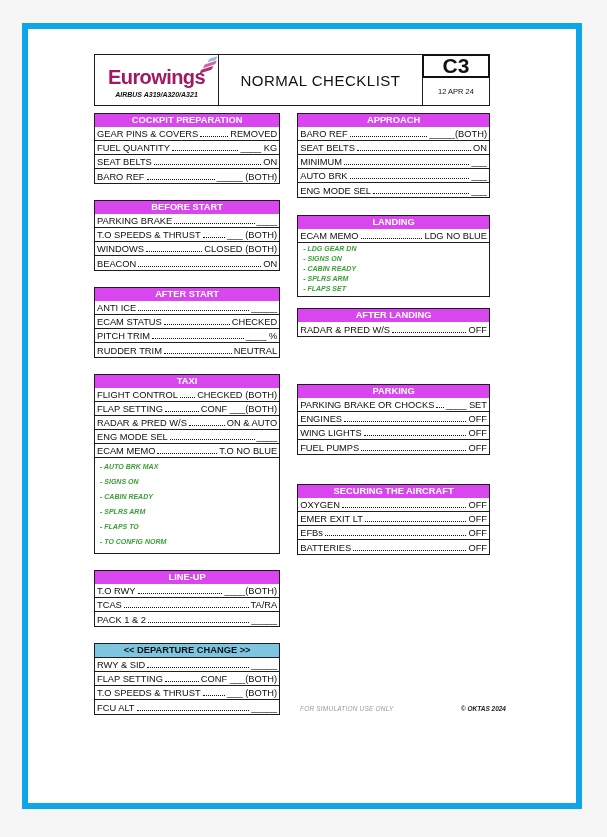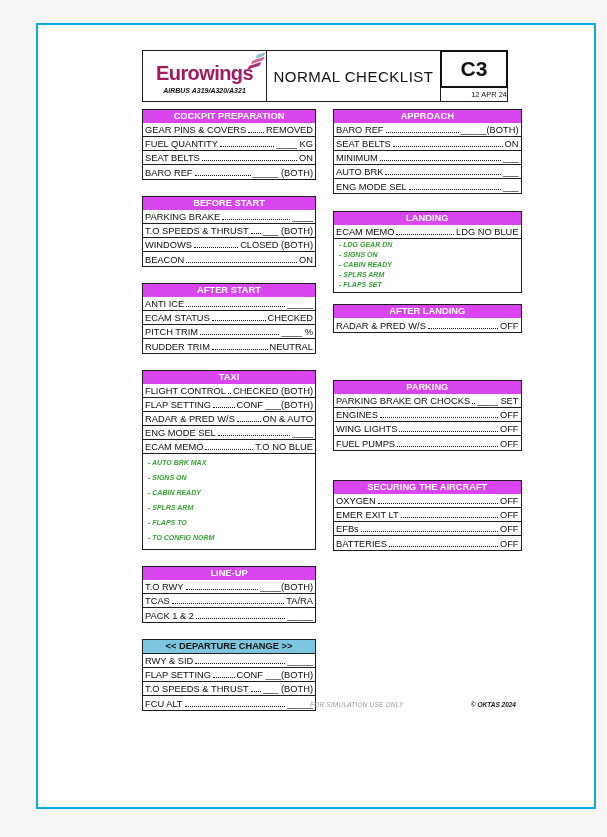--- a/index.html
+++ b/index.html
@@ -3,42 +3,42 @@
 <meta charset="utf-8">
 <style>
   html,body{margin:0;padding:0;}
   body{
     width:607px;height:837px;position:relative;
     background:#f6f6f6;
     font-family:"Liberation Sans",sans-serif;
     -webkit-font-smoothing:antialiased;
   }
   .page{
-    position:absolute;left:36px;top:23px;width:560px;height:786px;
-    background:#ffffff;border:2px solid #0ea5e9;box-sizing:border-box;
-    padding:25px 86px 0 104px;
+    position:absolute;left:22px;top:23px;width:560px;height:786px;
+    background:#ffffff;border:6px solid #0ea5e9;box-sizing:border-box;
+    padding:25px 86px 0 66px;
   }
   
   .hdr{display:flex;height:52px;}
   .hdr-cell{border:1px solid #1c1c1c;box-sizing:border-box;background:#fff;}
   .logo-cell{width:125px;display:flex;flex-direction:column;align-items:center;justify-content:center;position:relative;}
   .brand-wrap{position:relative;line-height:1;margin-top:4px;}
   .brand{font-size:20px;font-weight:700;color:#a21861;letter-spacing:-0.6px;}
   .wing{position:absolute;right:-16px;top:-8px;width:22px;height:15px;transform:rotate(-18deg);}
   .wing i{display:block;height:3.2px;border-radius:1px;transform:skewX(-42deg);}
   .wing .s1{width:9px;margin-left:11px;background:#92bfd6;}
   .wing .s2{width:13px;margin-left:5px;margin-top:1px;background:#d4649c;}
   .wing .s3{width:13px;margin-left:0;margin-top:1px;background:#b52a72;}
   .aircraft{font-size:7px;font-weight:700;font-style:italic;color:#111;margin-top:4px;}
   .title-cell{flex:1;display:flex;align-items:center;justify-content:center;border-left:none;border-right:none;}
   .doc-title{font-size:15px;color:#111;letter-spacing:0.5px;}
   .code-col{width:68px;display:flex;flex-direction:column;}
-  .c3box{border:2px solid #111;box-sizing:border-box;height:38px;display:flex;align-items:center;justify-content:center;}
+  .c3box{border:2px solid #111;box-sizing:border-box;height:24px;display:flex;align-items:center;justify-content:center;}
   .code{font-size:21px;font-weight:700;color:#111;}
-  .datebox{border:1px solid #1c1c1c;border-top:none;box-sizing:border-box;flex:1;display:flex;align-items:center;justify-content:flex-end;}
+  .datebox{border:1px solid #1c1c1c;border-top:none;box-sizing:border-box;flex:1;display:flex;align-items:center;justify-content:center;}
   .date{font-size:7.5px;color:#111;}
   
   .cols{display:flex;margin-top:7px;}
   .col{display:flex;flex-direction:column;}
   .col-left{width:197px;margin-right:9px;}
   .col-right{width:204px;margin-left:8px;}
   .section{border:1px solid #1c1c1c;box-sizing:border-box;background:#fff;}
   .col-left .section + .section{margin-top:16px;}
   .col-right .section + .section{margin-top:17px;}
   .col-right .section:nth-child(3){margin-top:11px;}

